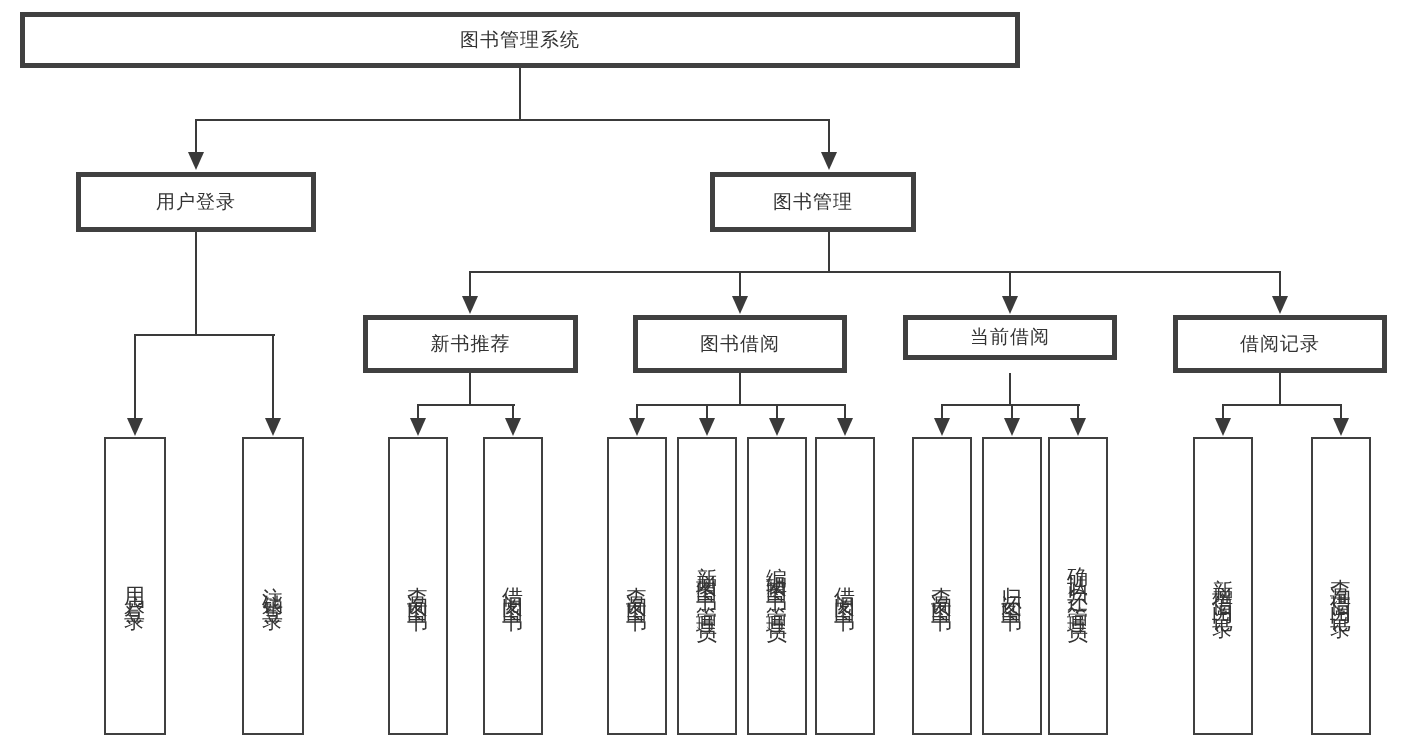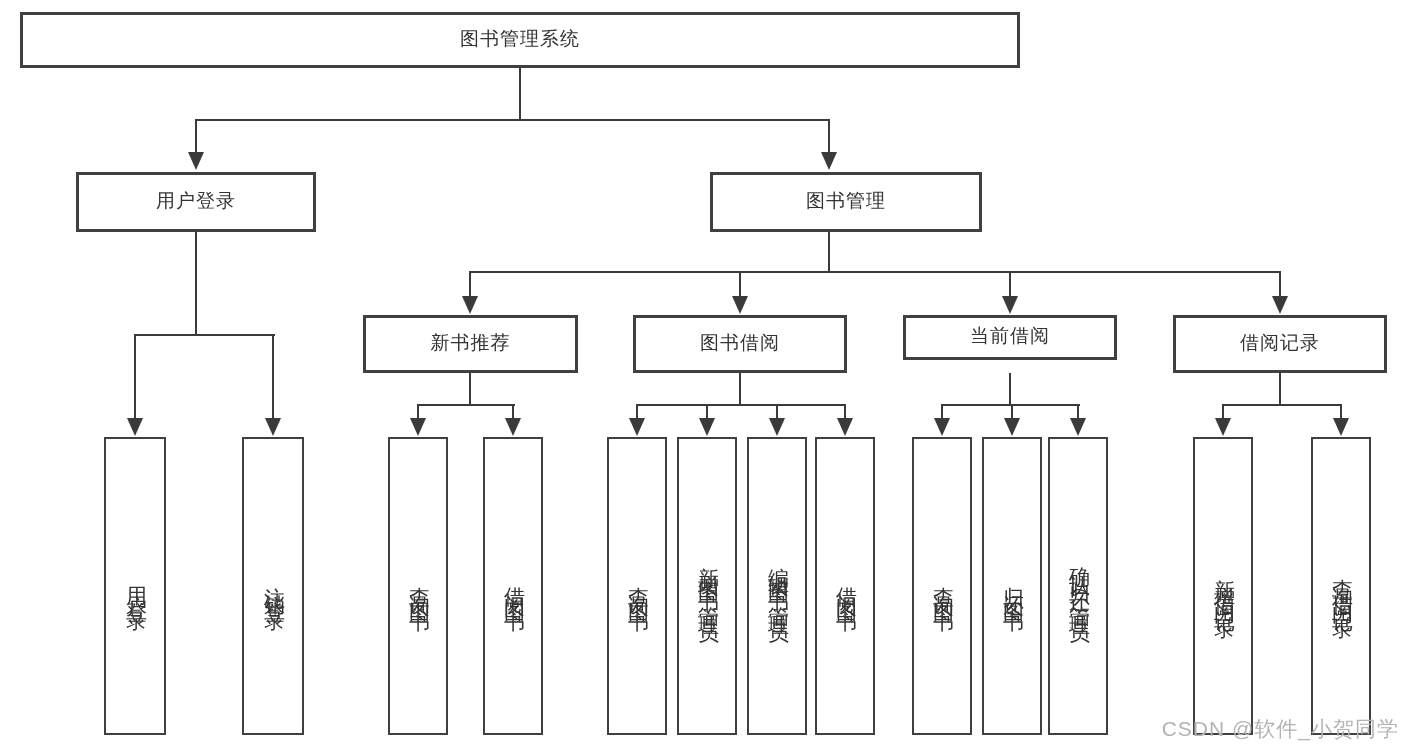--- a/index.html
+++ b/index.html
@@ -2,23 +2,23 @@
 <html><head>
 <meta charset="utf-8">
 <style>
   html,body{margin:0;padding:0;background:#ffffff;}
   #canvas{
     position:relative;width:1405px;height:747px;background:#ffffff;overflow:hidden;
     font-family:"Liberation Sans","DejaVu Sans",sans-serif;
   }
   .box{
     position:absolute;box-sizing:border-box;background:#ffffff;
-    border:3px solid #404040;color:#333333;
+    border:5px solid #404040;color:#333333;
     display:flex;align-items:center;justify-content:center;
-    text-align:center;line-height:1.1;font-family:Liberation Mono, monospace;
+    text-align:center;line-height:1.1;
   }
   .hbox{font-size:19px;letter-spacing:1px;}
   .leaf{
     border-width:2px;
     writing-mode:vertical-rl;text-orientation:mixed;
     font-size:21px;letter-spacing:8px;
   }
   .line{position:absolute;background:#3a3a3a;}
   .arrow{
     position:absolute;width:0;height:0;
@@ -31,21 +31,21 @@
   }
 </style>
 </head>
 <body>
 
 <div id="canvas">
 
   <div class="box hbox" style="left:20px;top:12px;width:1000px;height:56px;">图书管理系统</div>
 
   <div class="box hbox" style="left:76px;top:172px;width:240px;height:60px;">用户登录</div>
-  <div class="box hbox" style="left:710px;top:172px;width:272px;height:60px;">图书管理</div>
+  <div class="box hbox" style="left:710px;top:172px;width:206px;height:60px;">图书管理</div>
 
   <div class="box hbox" style="left:363px;top:315px;width:215px;height:58px;">新书推荐</div>
   <div class="box hbox" style="left:633px;top:315px;width:214px;height:58px;">图书借阅</div>
   <div class="box hbox" style="left:903px;top:315px;width:214px;height:45px;">当前借阅</div>
   <div class="box hbox" style="left:1173px;top:315px;width:214px;height:58px;">借阅记录</div>
 
   <div class="box leaf" style="left:104px;top:437px;width:62px;height:298px;">用户登录</div>
   <div class="box leaf" style="left:242px;top:437px;width:62px;height:298px;">注销登录</div>
 
   <div class="box leaf" style="left:388px;top:437px;width:60px;height:298px;">查询图书</div>
@@ -56,21 +56,20 @@
   <div class="box leaf" style="left:747px;top:437px;width:60px;height:298px;">编辑图书（管理员）</div>
   <div class="box leaf" style="left:815px;top:437px;width:60px;height:298px;">借阅图书</div>
 
   <div class="box leaf" style="left:912px;top:437px;width:60px;height:298px;">查询图书</div>
   <div class="box leaf" style="left:982px;top:437px;width:60px;height:298px;">归还图书</div>
   <div class="box leaf" style="left:1048px;top:437px;width:60px;height:298px;">确认归还（管理员）</div>
 
   <div class="box leaf" style="left:1193px;top:437px;width:60px;height:298px;">新增借阅记录</div>
   <div class="box leaf" style="left:1311px;top:437px;width:60px;height:298px;">查询借阅记录</div>
 
-  <div class="watermark">CSDN @软件_小贺同学</div>
 <div class="line" style="left: 519px; top: 68px; width: 2px; height: 52px;"></div>
     <div class="line" style="left: 195px; top: 119px; width: 635px; height: 2px;"></div>
     <div class="line" style="left: 195px; top: 119px; width: 2px; height: 34px;"></div>
     <div class="line" style="left: 828px; top: 119px; width: 2px; height: 34px;"></div>
     <div class="line" style="left: 195px; top: 232px; width: 2px; height: 104px;"></div>
     <div class="line" style="left: 134px; top: 334px; width: 141px; height: 2px;"></div>
     <div class="line" style="left: 134px; top: 334px; width: 2px; height: 86px;"></div>
     <div class="line" style="left: 272px; top: 334px; width: 2px; height: 86px;"></div>
     <div class="line" style="left: 828px; top: 232px; width: 2px; height: 41px;"></div>
     <div class="line" style="left: 469px; top: 271px; width: 812px; height: 2px;"></div>

